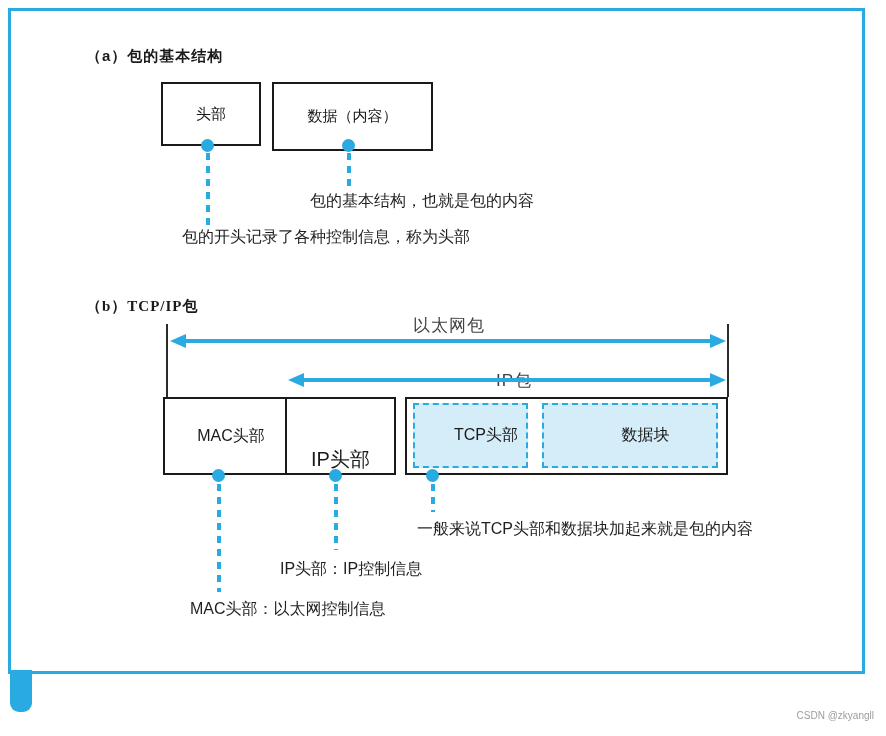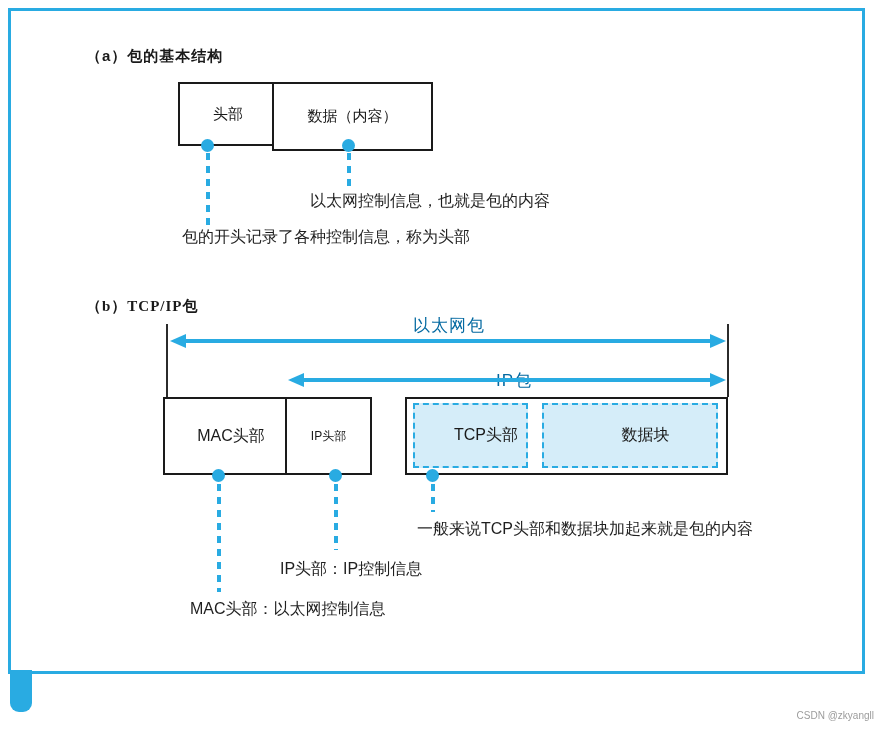--- a/index.html
+++ b/index.html
@@ -48,66 +48,66 @@
   .ah-left{
     width:0;height:0;
     border-top:7px solid transparent;border-bottom:7px solid transparent;
     border-right:16px solid #29ABE2;
   }
   .ah-right{
     width:0;height:0;
     border-top:7px solid transparent;border-bottom:7px solid transparent;
     border-left:16px solid #29ABE2;
   }
-  .arrow-label{font-size:17px;color:#0369a1;white-space:nowrap;letter-spacing:1px;}
+  .arrow-label{font-size:17px;color:#404040;white-space:nowrap;letter-spacing:1px;}
   .watermark{font-size:10px;color:#9c9c9c;white-space:nowrap;}
 </style>
 </head>
 <body>
 
 <div class="abs frame"></div>
 <div class="abs frame-tab"></div>
 
 <div class="abs sec-title" style="left:86px;top:47px;">（a）包的基本结构</div>
 
-<div class="abs box" style="left:178px;top:82px;width:100px;height:64px;">
+<div class="abs box" style="left:161px;top:82px;width:100px;height:64px;">
   <span>头部</span>
 </div>
 <div class="abs box" style="left:272px;top:82px;width:161px;height:69px;">
   <span>数据（内容）</span>
 </div>
 
 <div class="abs dot" style="left:201px;top:139px;"></div>
 <div class="abs dot" style="left:342px;top:139px;"></div>
 
 <div class="abs vdash" style="left:206px;top:153px;height:73px;"></div>
 <div class="abs vdash" style="left:347px;top:153px;height:33px;"></div>
 
-<div class="abs ann" style="left:310px;top:191px;">以太网控制信息，也就是包的内容</div>
+<div class="abs ann" style="left:310px;top:191px;">包的基本结构，也就是包的内容</div>
 <div class="abs ann" style="left:182px;top:227px;">包的开头记录了各种控制信息，称为头部</div>
 
 <div class="abs sec-title" style="left:86px;top:297px;font-family:Liberation Serif, serif;">（b）TCP/IP包</div>
 
 <div class="abs vline" style="left:166px;top:324px;height:73px;"></div>
 <div class="abs vline" style="left:727px;top:324px;height:73px;"></div>
 
 <div class="abs arrow-label" style="left:413px;top:314px;">以太网包</div>
 <div class="abs ah-left" style="left:170px;top:334px;"></div>
 <div class="abs hline" style="left:183px;top:339px;width:530px;"></div>
 <div class="abs ah-right" style="left:710px;top:334px;"></div>
 
 <div class="abs arrow-label" style="left:496px;top:369px;">IP包</div>
 <div class="abs ah-left" style="left:288px;top:373px;"></div>
 <div class="abs hline" style="left:301px;top:378px;width:412px;"></div>
 <div class="abs ah-right" style="left:710px;top:373px;"></div>
 
 <div class="abs box" style="left:163px;top:397px;width:136px;height:78px;font-size:16px;">
   <span>MAC头部</span>
 </div>
-<div class="abs box" style="left:285px;top:397px;width:87px;height:78px;font-size:12px;">
+<div class="abs box" style="left:285px;top:397px;width:111px;height:78px;font-size:20px;align-items:flex-end;">
   <span>IP头部</span>
 </div>
 <div class="abs box" style="left:405px;top:397px;width:323px;height:78px;"></div>
 <div class="abs dash-box" style="left:413px;top:403px;width:115px;height:65px;font-size:16px;">
   <span>TCP头部</span>
 </div>
 <div class="abs dash-box" style="left:542px;top:403px;width:176px;height:65px;font-size:16px;">
   <span>数据块</span>
 </div>
 

